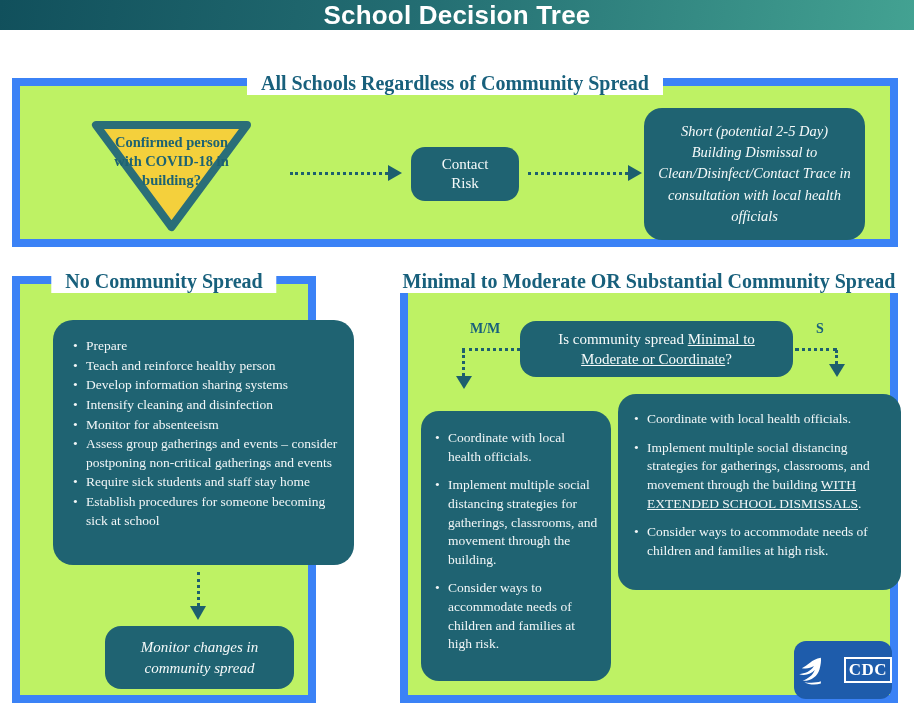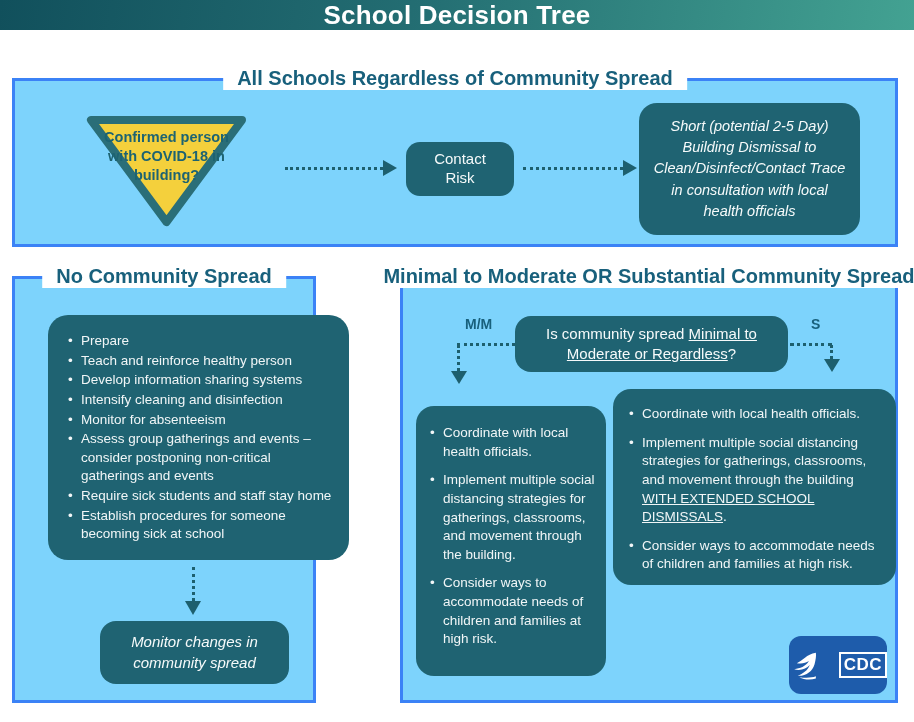--- a/index.html
+++ b/index.html
@@ -16,22 +16,23 @@
     position: absolute; left: 0; top: 0; width: 914px; height: 30px;
     background: linear-gradient(100deg, #11505c 0%, #236d72 45%, #43a292 100%);
     display: flex; align-items: center; justify-content: center;
   }
   .titlebar h1 {
     color: #ffffff; font-size: 26px; font-weight: bold; letter-spacing: .2px;
   }
   
   .panel {
     position: absolute;
-    background: #7dd3fc;
-    border: 3px solid #3b82f6;
+    background: #bef264;
+    border: 8px solid #3b82f6;
+    font-family: Liberation Serif, serif;
   }
   .panel-header {
     position: absolute; top: -14px; left: 50%; transform: translateX(-50%);
     background: #ffffff; padding: 0 14px; white-space: nowrap;
     color: #18607c; font-size: 20px; font-weight: bold;
   }
   #panel-all { left: 12px; top: 78px; width: 886px; height: 169px; }
   #panel-none { left: 12px; top: 276px; width: 304px; height: 427px; }
   #panel-spread { left: 400px; top: 276px; width: 498px; height: 427px; }
 
@@ -173,21 +174,21 @@
     <div class="tealbox italic" id="monitor-box">Monitor changes in community spread</div>
   </div>
 
   <div class="panel" id="panel-spread">
     <div class="panel-header">Minimal to Moderate OR Substantial Community Spread</div>
 
     <div class="branch-label" style="left:62px; top:37px;">M/M</div>
     <div class="branch-label" style="left:408px; top:37px;">S</div>
 
     <div class="tealbox" id="question-box">
-      <span><span>Is community spread </span><span class="u">Minimal to Moderate or Regardless</span><span>?</span></span>
+      <span><span>Is community spread </span><span class="u">Minimal to Moderate or Coordinate</span><span>?</span></span>
     </div>
 
     <div class="elbow" style="left:48px; top:62px; width:66px; height:44px;">
       <div class="h" style="left:6px; top:2px; width:58px;"></div>
       <div class="v" style="left:6px; top:4px; height:26px;"></div>
       <div class="head" style="left:0; top:30px;"></div>
     </div>
 
     <div class="elbow" style="left:387px; top:62px; width:50px; height:40px;">
       <div class="h" style="left:0; top:2px; width:42px;"></div>

